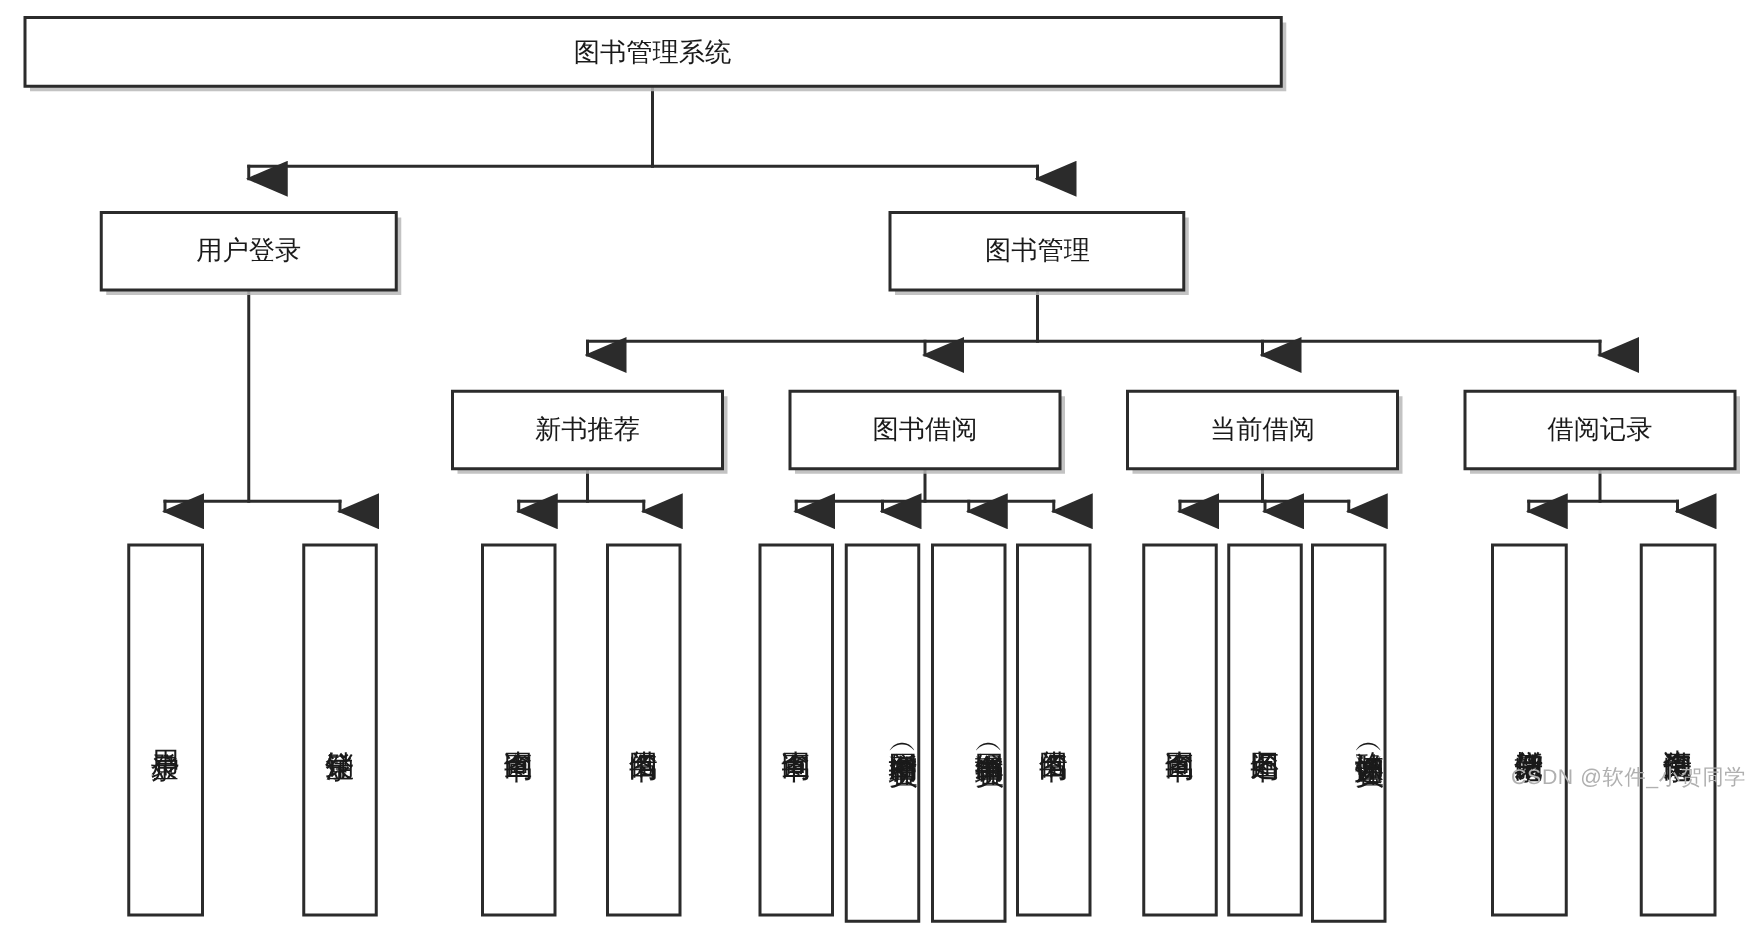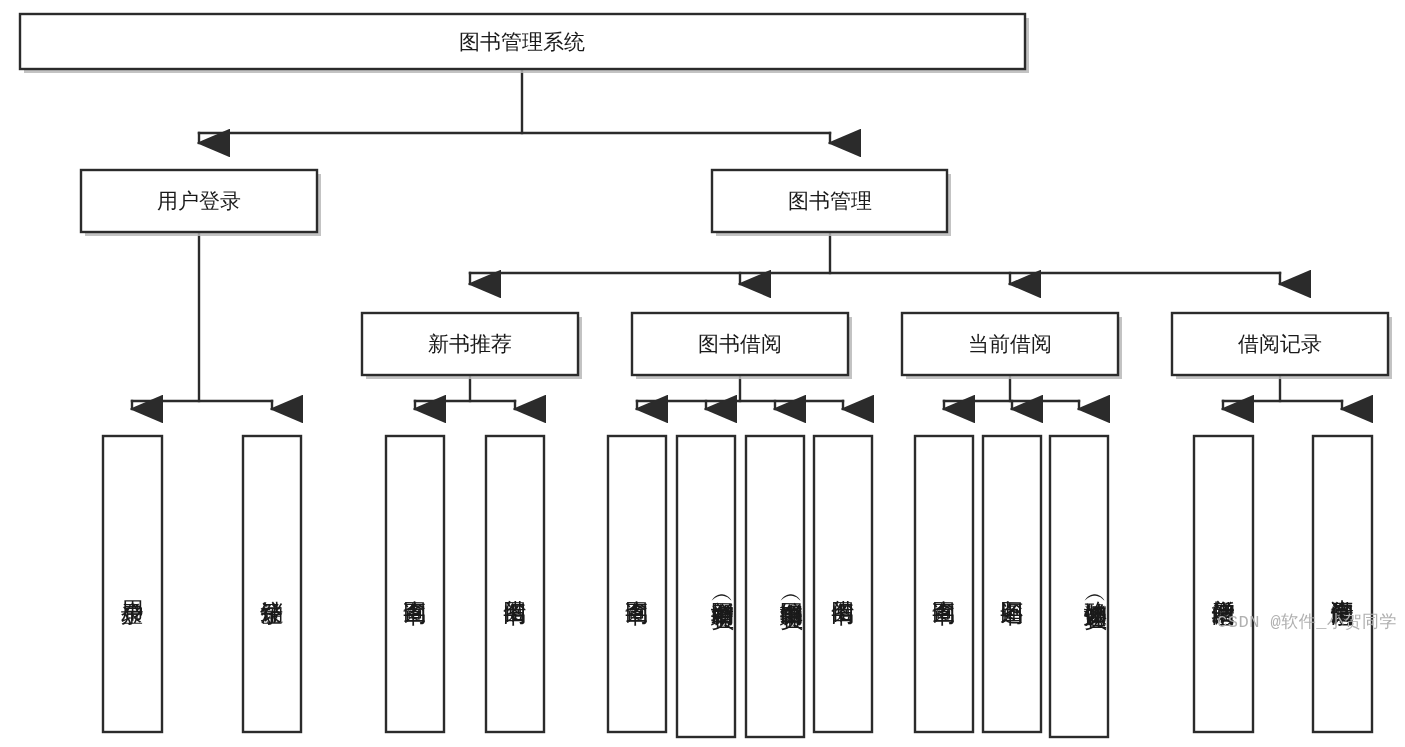--- a/index.html
+++ b/index.html
@@ -66,21 +66,21 @@
     display: flex;
     align-items: center;
     justify-content: center;
     white-space: nowrap;
     pointer-events: none;
   }
   #watermark {
     position: absolute;
     right: 8px;
     bottom: 4px;
-    font-family: Liberation Mono, monospace;
+    font-family: Liberation Sans, sans-serif;
     font-size: 17px;
     color: #b0b0b0;
     letter-spacing: 0.5px;
     user-select: none;
   }
 </style>
 </head>
 <body>
 
 <div id="diagram-root">

